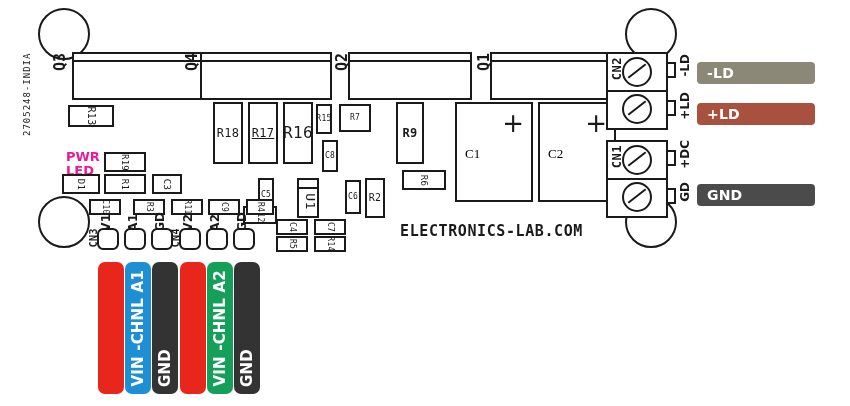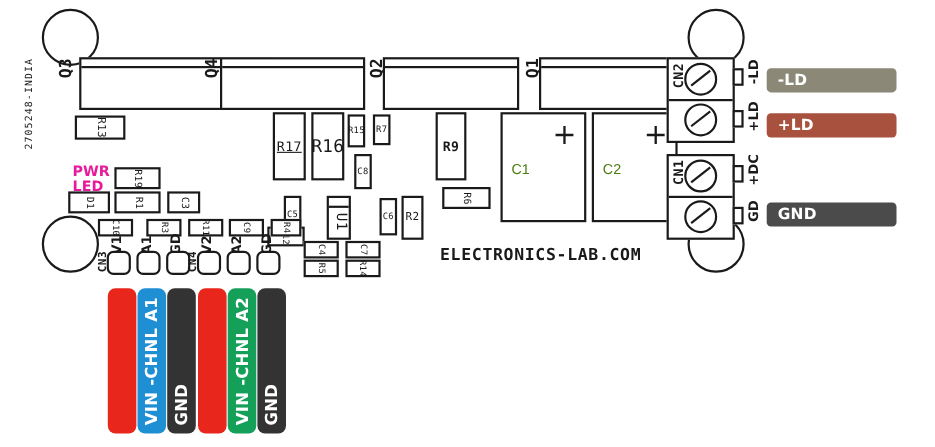--- a/index.html
+++ b/index.html
@@ -73,22 +73,22 @@
     position: absolute;
     font-size: 26px;
     font-weight: 400;
     color: #1a1a1a;
     line-height: 1;
     font-family: "DejaVu Sans", sans-serif;
   }
   .ecap .cname {
     position: absolute;
     font-size: 13px;
-    color: #4d7c0f;
-    font-family: Liberation Sans, sans-serif;
+    color: #000000;
+    font-family: Liberation Serif, serif;
   }
 
   
   .term {
     position: absolute;
     border: 2.6px solid #1a1a1a;
     background: #ffffff;
   }
   .term .divider {
     position: absolute;
@@ -264,36 +264,39 @@
   <div class="sk" style="left:62px; top:174px; width:38px; height:20px;">
     <span class="refdes rot90" style="font-size:9px;">D1</span>
   </div>
   <div class="sk" style="left:104px; top:174px; width:42px; height:20px;">
     <span class="refdes rot90" style="font-size:9px;">R1</span>
   </div>
   <div class="sk" style="left:152px; top:174px; width:30px; height:20px;">
     <span class="refdes rot90" style="font-size:9px;">C3</span>
   </div>
 
+  <div class="sk" style="left:213px; top:102px; width:30px; height:62px;">
+    <span class="refdes" style="font-size:12px;">R18</span>
+  </div>
   <div class="sk" style="left:248px; top:102px; width:30px; height:62px;">
     <span class="refdes" style="font-size:12px;text-decoration:underline;">R17</span>
   </div>
   <div class="sk" style="left:283px; top:102px; width:30px; height:62px;">
     <span class="refdes" style="font-size:16px;">R16</span>
   </div>
 
   <div class="sk" style="left:316px; top:104px; width:16px; height:30px;">
     <span class="refdes" style="font-size:8px;">R15</span>
   </div>
 
   <div class="sk" style="left:322px; top:140px; width:16px; height:32px;">
     <span class="refdes" style="font-size:8px;">C8</span>
   </div>
 
-  <div class="sk" style="left:339px; top:104px; width:16px; height:28px;">
+  <div class="sk" style="left:339px; top:104px; width:32px; height:28px;">
     <span class="refdes" style="font-size:8px;">R7</span>
   </div>
 
   <div class="sk" style="left:396px; top:102px; width:28px; height:62px;">
     <span class="refdes" style="font-size:12px;font-weight:bold;">R9</span>
   </div>
 
   <div class="ecap" style="left:455px; top:102px; width:78px; height:100px;">
     <span class="plus" style="right:7px; top:6px;">+</span>
     <span class="cname" style="left:8px; top:42px;">C1</span>

